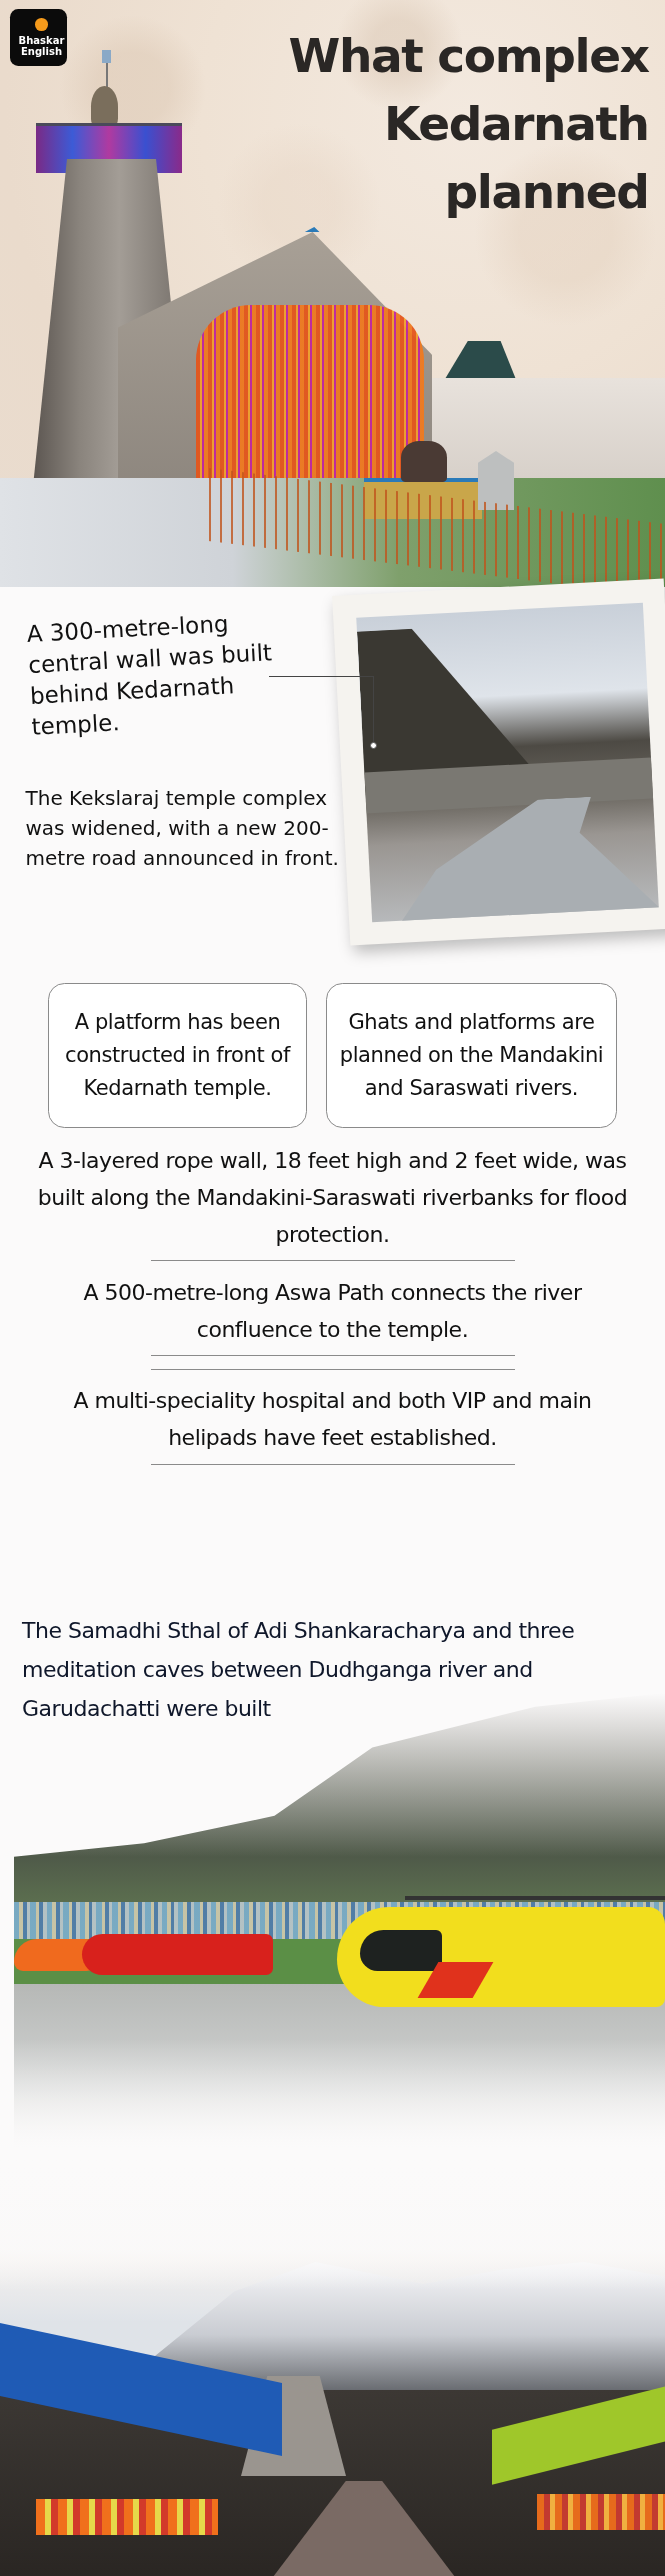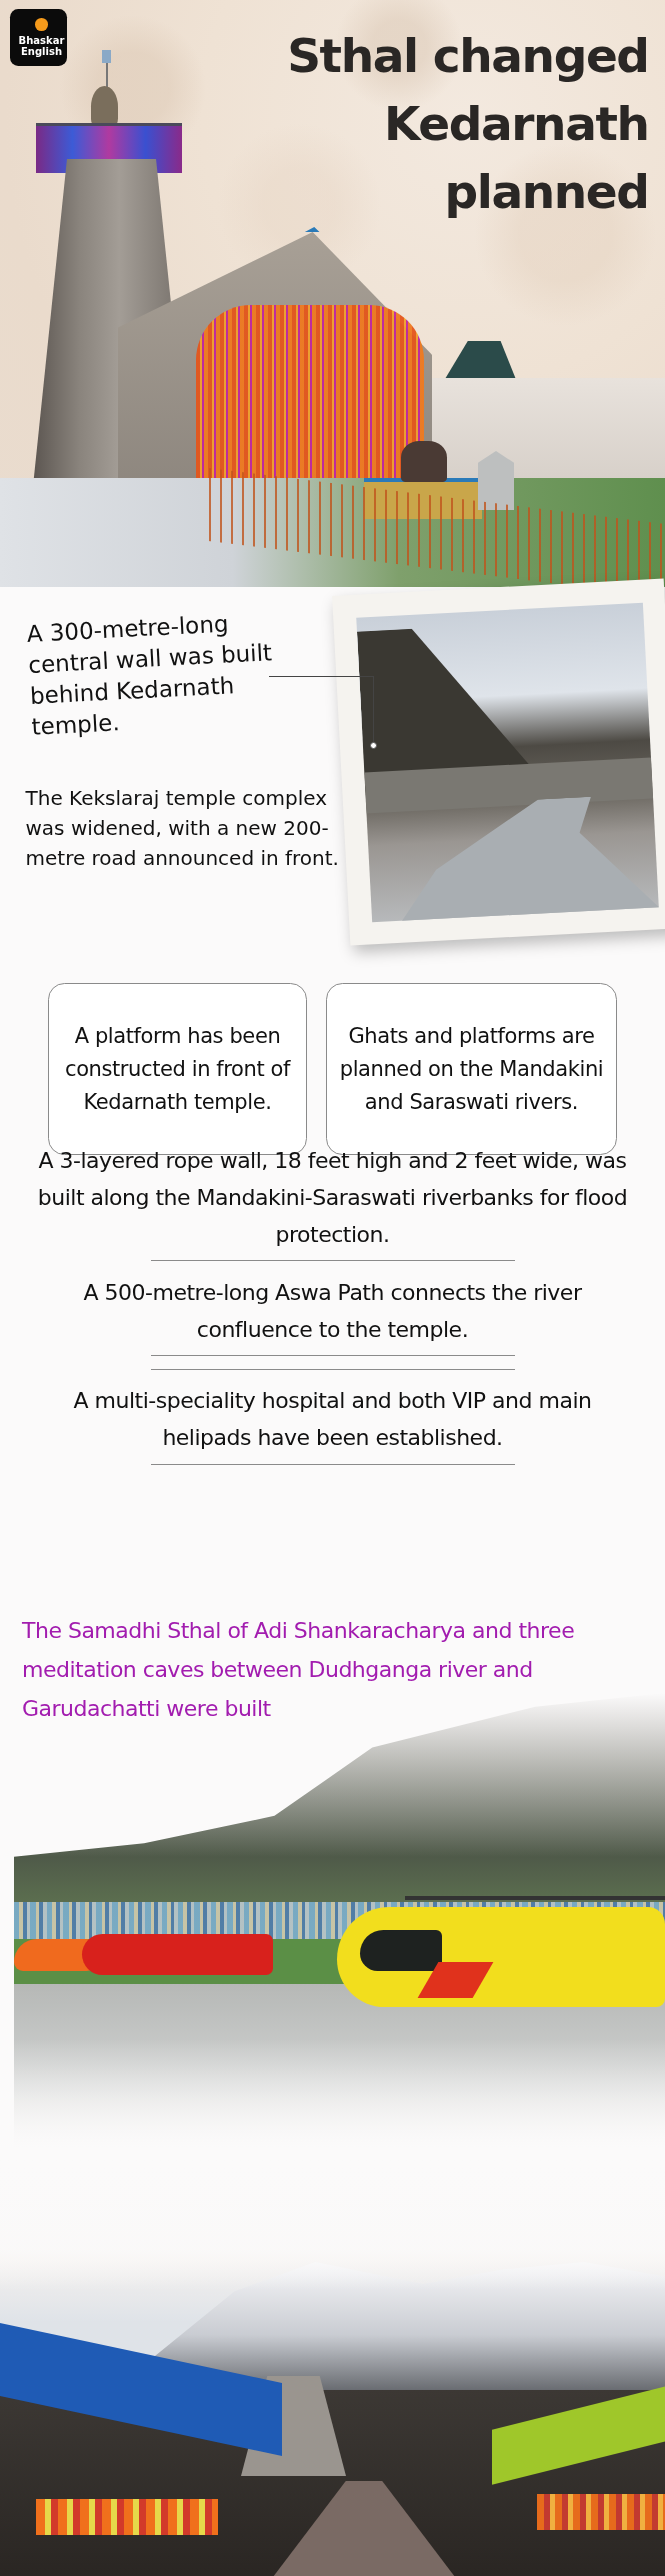--- a/index.html
+++ b/index.html
@@ -70,32 +70,32 @@
   .photo { position: absolute; left: 23px; top: 23px; width: 287px; height: 305px; overflow: hidden;
     background: linear-gradient(180deg, #c9d0d9 0%, #dfe4ea 28%, #4d4a44 45%, #6b6760 62%, #9a9692 75%, #b7b9bb 100%); }
   .photo-mountain { position: absolute; left: 0; top: 13.7px; width: 182px; height: 164px; background: #3a3832;
     clip-path: polygon(0 0, 30% 0, 100% 100%, 0 100%); }
   .photo-wall { position: absolute; left: 0; top: 155px; width: 287px; height: 41px; background: #7a7872; }
   .photo-road { position: absolute; left: 27px; top: 191px; width: 264px; height: 118px; background: #a9aeb2;
     clip-path: polygon(55% 0, 75% 0, 70% 30%, 100% 100%, 0 100%, 15% 55%); }
 
   
   .boxes { position: absolute; left: 48px; top: 983px; width: 569px; height: 141px; display: flex; justify-content: space-between; }
-  .box { width: 259px; height: 172px; border: 0.9px solid #8a8a8a; border-radius: 16.4px; background: #fff;
+  .box { width: 259px; height: 145px; border: 0.9px solid #8a8a8a; border-radius: 16.4px; background: #fff;
     display: flex; align-items: center; justify-content: center; text-align: center;
     font-family: "DejaVu Sans", sans-serif; font-size: 21px; line-height: 33px; color: #111; padding: 0 5.5px; letter-spacing: -0.4px; }
   .box:last-child { width: 291px; }
 
   
   .facts { position: absolute; left: 0; top: 1142px; width: 665px; }
   .fact { text-align: center; font-family: "DejaVu Sans", sans-serif; font-size: 22px; line-height: 37px; color: #111; letter-spacing: -0.5px; padding: 0 27px; }
   .divider { width: 364px; height: 0.9px; background: #8a8a8a; margin: 7.3px auto 12.7px; }
 
   .samadhi { position: absolute; left: 22px; top: 1611px; width: 628px; font-family: "DejaVu Sans", sans-serif;
-    font-size: 22px; line-height: 39px; color: #a21caf; letter-spacing: -0.5px; z-index: 3; }
+    font-size: 22px; line-height: 39px; color: #0f172a; letter-spacing: -0.5px; z-index: 3; }
 
   
   .heli { position: absolute; left: 13.7px; top: 1693px; width: 652px; height: 455px; overflow: hidden; }
   .heli-mountain { position: absolute; left: 0; top: 0; width: 652px; height: 273px;
     background: linear-gradient(180deg, #6f6b64 0%, #4f5a49 60%, #6d8b57 100%);
     clip-path: polygon(0 60%, 20% 55%, 40% 45%, 55% 20%, 80% 5%, 100% 0, 100% 100%, 0 100%); }
   .heli-tents { position: absolute; left: 0; top: 209px; width: 652px; height: 41px;
     background: repeating-linear-gradient(90deg, #7db3d6 0 5.5px, #d9d2b5 5.5px 9px, #4e7fb5 9px 12.7px, #c2cfd8 12.7px 16.4px); opacity: 0.85; }
   .heli-grass { position: absolute; left: 0; top: 246px; width: 652px; height: 55px; background: #5b8f46; }
   .heli-pad { position: absolute; left: 0; top: 291px; width: 652px; height: 164px;
@@ -157,21 +157,21 @@
       <div class="fence"></div>
     </div>
 
     <div class="logo">
       <div class="logo-dot"></div>
       <div class="logo-text">Bhaskar</div>
       <div class="logo-text">English</div>
     </div>
 
     <h1 class="hero-title">
-      <span>Sthal changed</span>
+      <span>What complex</span>
       <span>Kedarnath</span>
       <span>planned</span>
     </h1>
   </section>
 
   <section class="s2">
     <p class="wall-text">A 300-metre-long central wall was built behind Kedarnath temple.</p>
     <p class="kekslaraj-text">The Kekslaraj temple complex was widened, with a new 200-metre road announced in front.</p>
 
     <div class="photo-frame">
@@ -191,21 +191,21 @@
     <div class="box">A platform has been constructed in front of Kedarnath temple.</div>
     <div class="box">Ghats and platforms are planned on the Mandakini and Saraswati rivers.</div>
   </div>
 
   <div class="facts">
     <p class="fact">A 3-layered rope wall, 18 feet high and 2 feet wide, was built along the Mandakini-Saraswati riverbanks for flood protection.</p>
     <div class="divider"></div>
     <p class="fact">A 500-metre-long Aswa Path connects the river confluence to the temple.</p>
     <div class="divider"></div>
     <div class="divider"></div>
-    <p class="fact">A multi-speciality hospital and both VIP and main helipads have been established.</p>
+    <p class="fact">A multi-speciality hospital and both VIP and main helipads have feet established.</p>
     <div class="divider"></div>
   </div>
 
   <div class="heli" title="Helicopters on helipad below mountains">
     <div class="heli-mountain"></div>
     <div class="heli-sky-fade"></div>
     <div class="heli-tents"></div>
     <div class="heli-grass"></div>
     <div class="heli-pad"></div>
     <div class="copter-orange"></div>

